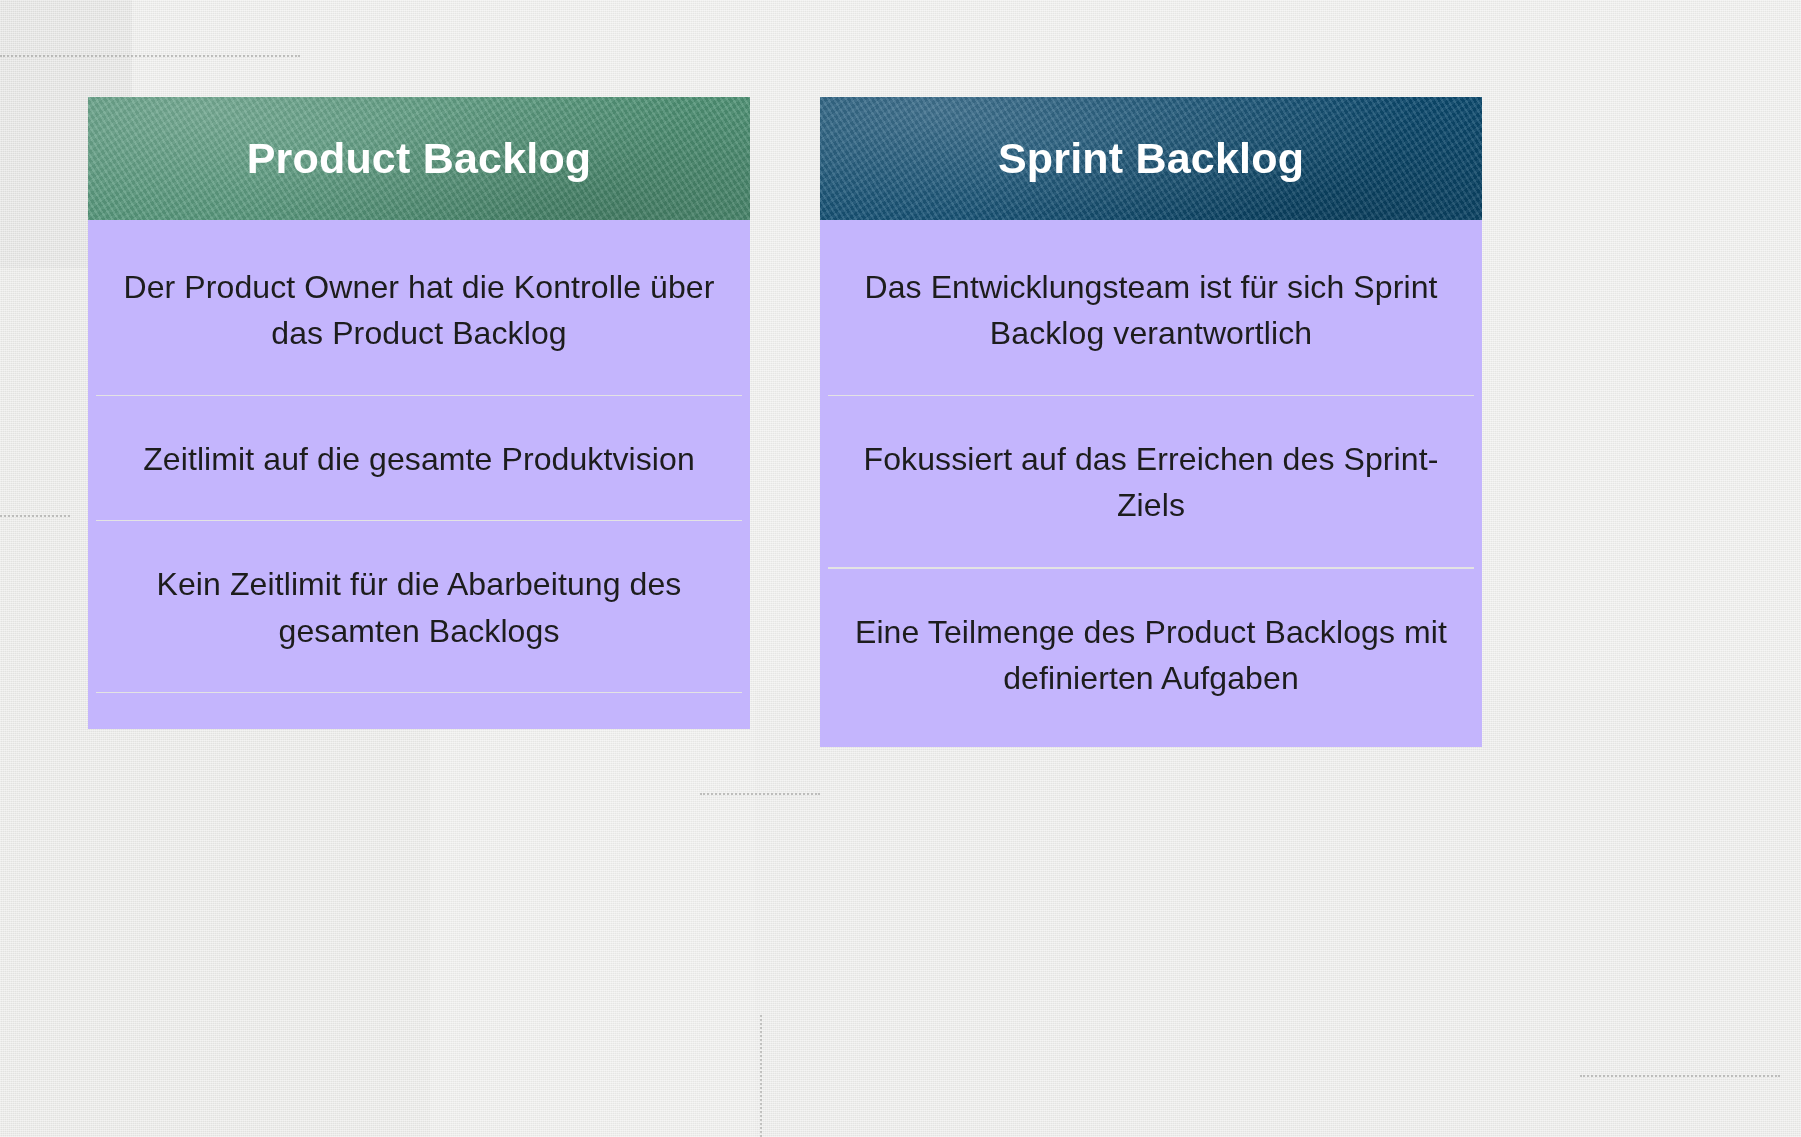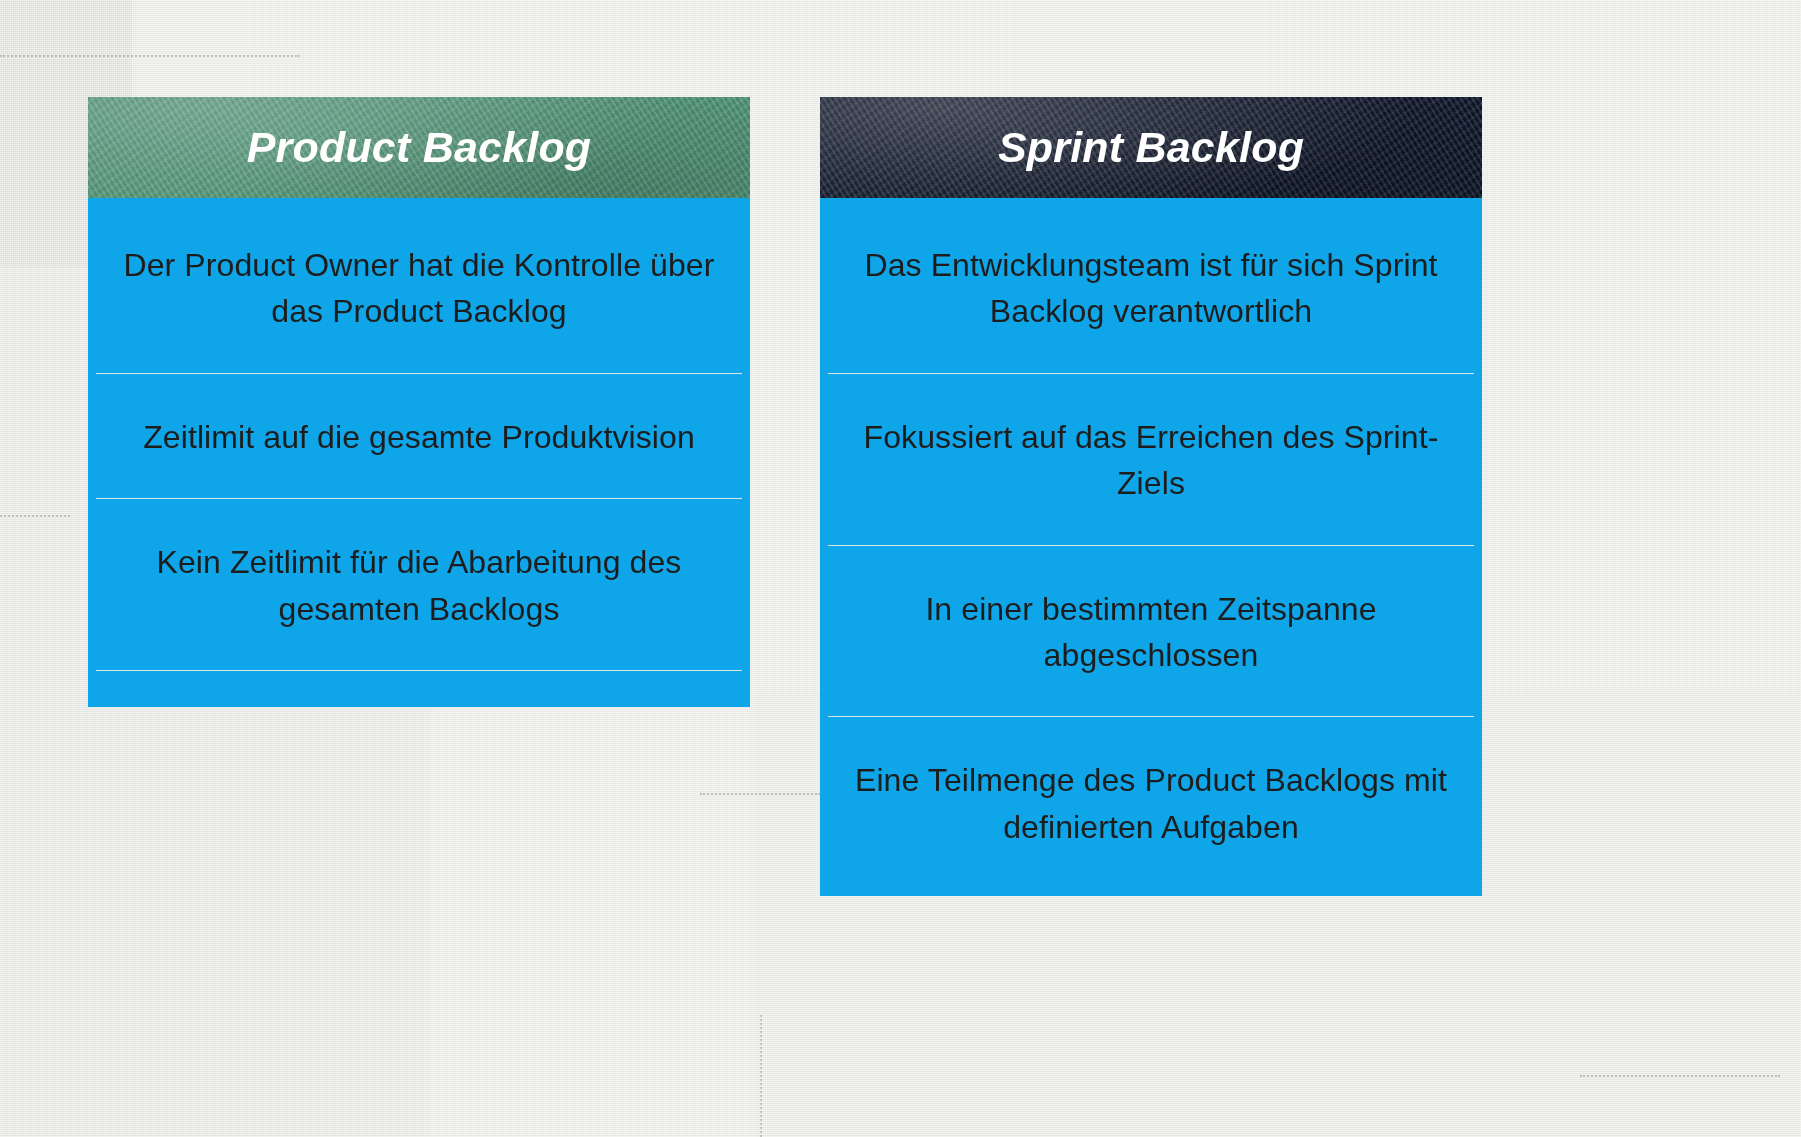--- a/index.html
+++ b/index.html
@@ -72,27 +72,26 @@
   .card {
     position: absolute;
     top: 97px;
     width: 662px;
     background: #ffffff;
   }
   #card-product { left: 88px; }
   #card-sprint  { left: 820px; }
 
   .card-header {
-    height: 101px;
+    height: 123px;
     display: flex;
     align-items: center;
     justify-content: center;
     position: relative;
     overflow: hidden;
-    font-style: italic;
   }
   .card-header .hdr-texture {
     position: absolute;
     inset: 0;
     opacity: 0.30;
     background-image:
       repeating-linear-gradient(58deg, rgba(255,255,255,0.35) 0 2px, rgba(0,0,0,0.16) 2px 5px),
       repeating-linear-gradient(-34deg, rgba(255,255,255,0.22) 0 3px, rgba(0,0,0,0.10) 3px 7px);
   }
   .card-header .hdr-wash {
@@ -105,25 +104,25 @@
   .card-title {
     position: relative;
     z-index: 2;
     color: #ffffff;
     font-size: 43px;
     font-weight: 700;
     letter-spacing: 0.2px;
     line-height: 1;
   }
   #header-product { background: #4f9275; }
-  #header-sprint  { background: #0f172a; }
+  #header-sprint  { background: #0c4a6e; }
 
   .card-body {
     padding: 0 0 36px 0;
-    background: #0ea5e9;
+    background: #c4b5fd;
   }
   .row {
     padding: 0 22px;
   }
   .row-text {
     font-size: 32px;
     line-height: 1.45;
     color: #1d1d1d;
     text-align: center;
     padding: 40px 4px 38px 4px;
@@ -186,23 +185,20 @@
     </div>
     <div class="card-body">
       <div class="row">
         <div class="row-text">Das Entwicklungsteam ist für sich Sprint Backlog verantwortlich</div>
       </div>
       <div class="divider"></div>
       <div class="row">
         <div class="row-text">Fokussiert auf das Erreichen des Sprint-Ziels</div>
       </div>
       <div class="divider"></div>
-      <div class="row">
-        <div class="row-text">In einer bestimmten Zeitspanne abgeschlossen</div>
-      </div>
       <div class="divider"></div>
       <div class="row">
         <div class="row-text">Eine Teilmenge des Product Backlogs mit definierten Aufgaben</div>
       </div>
     </div>
   </div>
 
 </div>
 
 </body></html>

